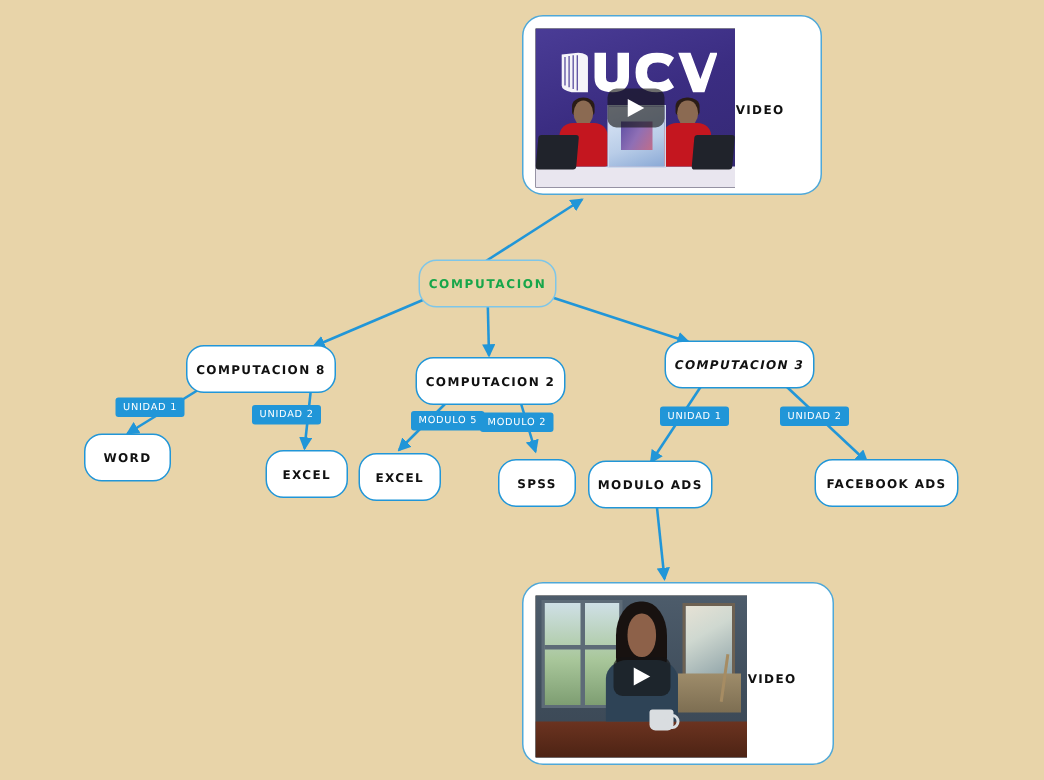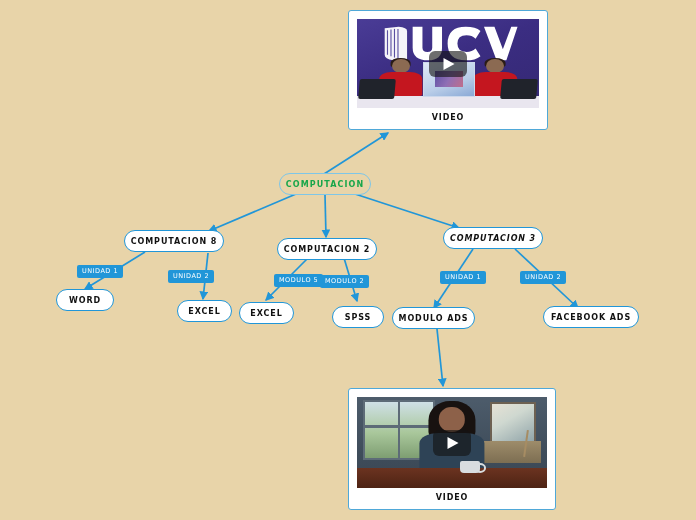--- a/index.html
+++ b/index.html
@@ -36,21 +36,21 @@
     background: #ffffff;
     color: #111111;
     font-weight: bold;
     font-size: 8px;
     letter-spacing: 0.9px;
     display: flex;
     align-items: center;
     justify-content: center;
     text-align: center;
     white-space: nowrap;
-    height: 22px;
+    height: 32px;
     z-index: 5;
   }
   .node.root {
     background: #e8d4a9;
     color: #17a64a;
     border-color: #7ec6e8;
     border-width: 1.5px;
     letter-spacing: 1.1px;
   }
   
@@ -66,25 +66,25 @@
     white-space: nowrap;
     z-index: 6;
     line-height: 9px;
   }
   
   .video-card {
     position: absolute;
     box-sizing: border-box;
     background: #ffffff;
     border: 1.6px solid #4fa8d8;
-    border-radius: 3px;
-    padding: 8px 8px 4px 8px;
+    border-radius: 14px;
+    padding: 8px 24px 4px 8px;
     z-index: 8;
     display: flex;
-    flex-direction: column;
+    flex-direction: row;
     align-items: center;
   }
   .video-thumb {
     position: relative;
     width: 100%;
     height: 100%;
     flex: 1 1 auto;
     overflow: hidden;
     background: #222;
   }

